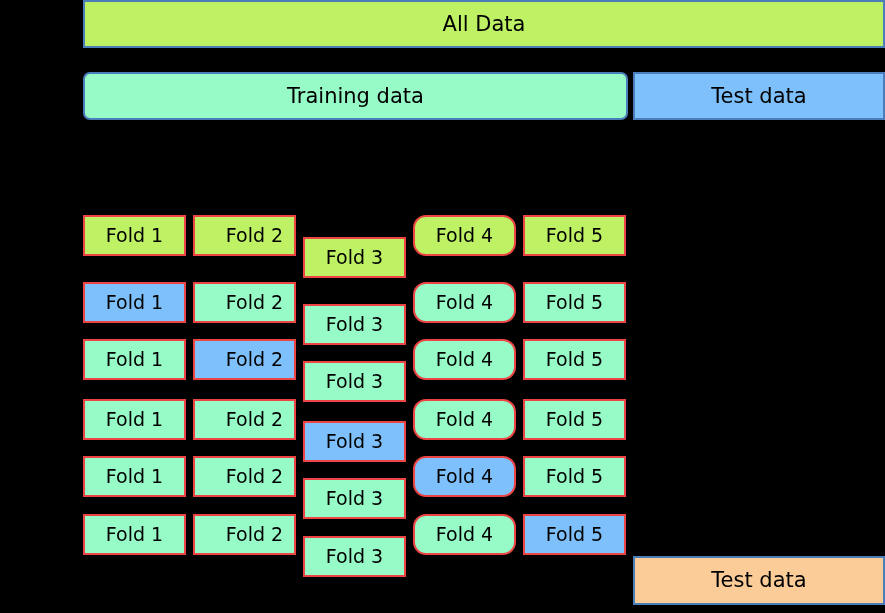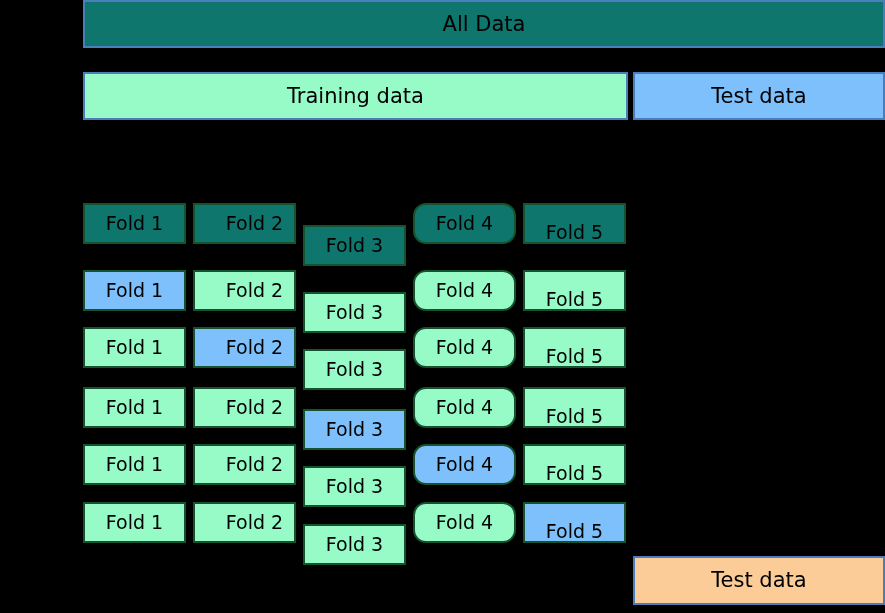--- a/index.html
+++ b/index.html
@@ -30,62 +30,62 @@
     border: 2px solid #4a7ebb;
     display: flex;
     align-items: center;
     justify-content: center;
     color: #000000;
     line-height: 1;
     white-space: nowrap;
   }
 
   
-  .fill-gray   { background: #0f766e; }
+  .fill-gray   { background: #bef264; }
   .fill-green  { background: #96fbc7; }
   .fill-blue   { background: #7ec0fb; }
   .fill-orange { background: #fbcc98; }
 
   
   .banner {
     height: 48px;
     font-size: 21px;
   }
   #all-data-box      { left: 83px;  top: 0px;   width: 802px; }
-  #training-data-box { left: 83px;  top: 72px;  width: 545px; }
+  #training-data-box { left: 83px;  top: 72px;  width: 545px; border-radius: 7px; }
   #test-data-top-box { left: 633px; top: 72px;  width: 252px; }
   #test-data-bottom-box { left: 633px; top: 556px; width: 252px; height: 49px; font-size: 21px; }
 
   
   .fold-row {
     position: absolute;
     left: 83px;
     width: 545px;
     height: 41px;
   }
   .fold-box {
     position: absolute;
     box-sizing: border-box;
-    top: 4px;
+    top: 16px;
     height: 41px;
     width: 103px;
-    border: 2px solid #14532d;
+    border: 2px solid #ef4444;
     display: flex;
     align-items: center;
     justify-content: center;
     font-size: 19px;
     color: #000000;
     line-height: 1;
     white-space: nowrap;
   }
   .fold-col-0 { left: 0px; }
   .fold-col-1 { left: 110px; padding-left: 20px; }
   .fold-col-2 { left: 220px; margin-top: 22px; }
   .fold-col-3 { left: 330px; border-radius: 13px; }
-  .fold-col-4 { left: 440px; align-items: flex-end; }
+  .fold-col-4 { left: 440px; }
 
   #fold-row-header { top: 199px; }
   #fold-row-0 { top: 266px; }
   #fold-row-1 { top: 323px; }
   #fold-row-2 { top: 383px; }
   #fold-row-3 { top: 440px; }
   #fold-row-4 { top: 498px; }
 </style>
 </head>
 <body>

